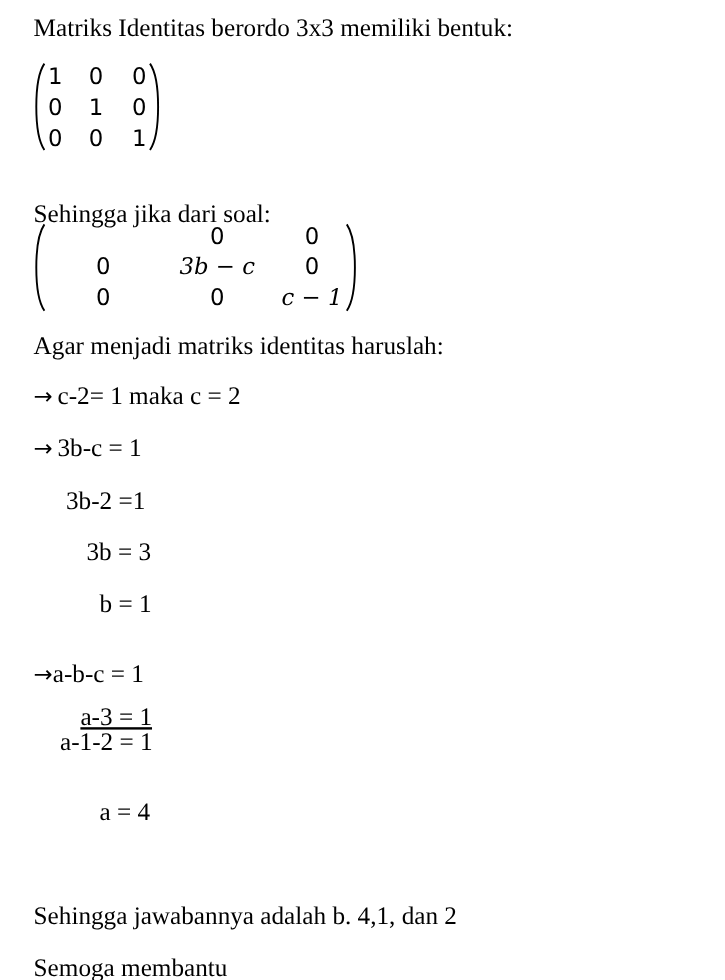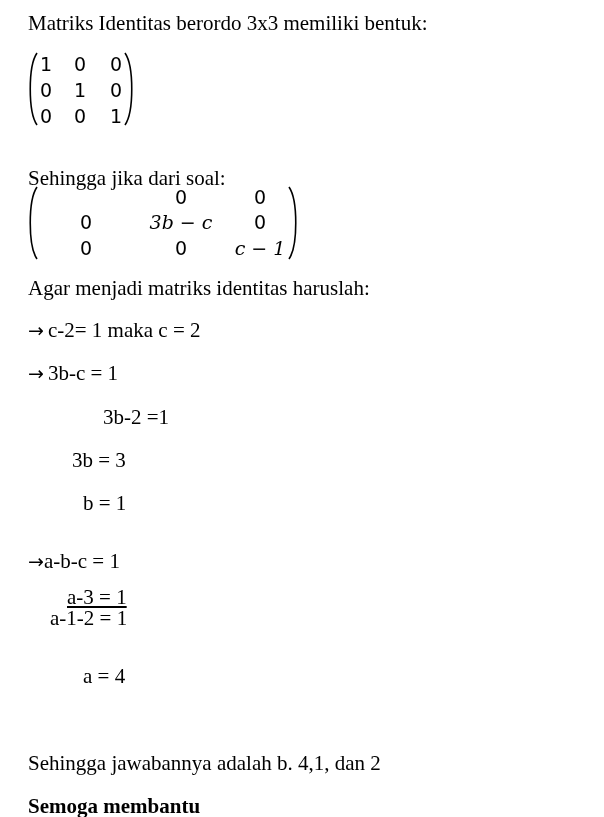--- a/index.html
+++ b/index.html
@@ -110,31 +110,31 @@
         </svg>
     </div>
   </div>
 
   <div class="line" style="top:276px;text-align:center;">Agar menjadi matriks identitas haruslah:</div>
 
   <div class="line" style="top:318px;"><span class="arrow">→</span><span>c-2= 1 maka c = 2</span></div>
 
   <div class="line" style="top:361px;"><span class="arrow">→</span><span>3b-c = 1</span></div>
 
-  <div class="line" style="top:405px; left:55px;margin-left:48px;"><span>3b-2 =1</span></div>
+  <div class="line" style="top:405px; left:55px;"><span>3b-2 =1</span></div>
 
   <div class="line" style="top:448px; left:72px;"><span>3b = 3</span></div>
 
   <div class="line" style="top:491px; left:83px;"><span>b = 1</span></div>
 
   <div class="line" style="top:549px;"><span class="arrow" style="margin-right:0;">→</span><span>a-b-c = 1</span></div>
 
   <div class="line" style="top:578px; left:50px;margin-top:28px;"><span>a-1-2 = 1</span></div>
 
   <div class="line" style="top:585px; left:67px;text-decoration:underline;"><span>a-3 = 1</span></div>
 
   <div class="line" style="top:664px; left:83px;"><span>a = 4</span></div>
 
   <div class="line" style="top:751px;">Sehingga jawabannya adalah b. 4,1, dan 2</div>
 
-  <div class="line" style="top:794px;font-weight:bold;">Semoga membantu</div>
+  <div class="line" style="top:794px;">Semoga membantu</div>
 
 </div>
 
 </body></html>

